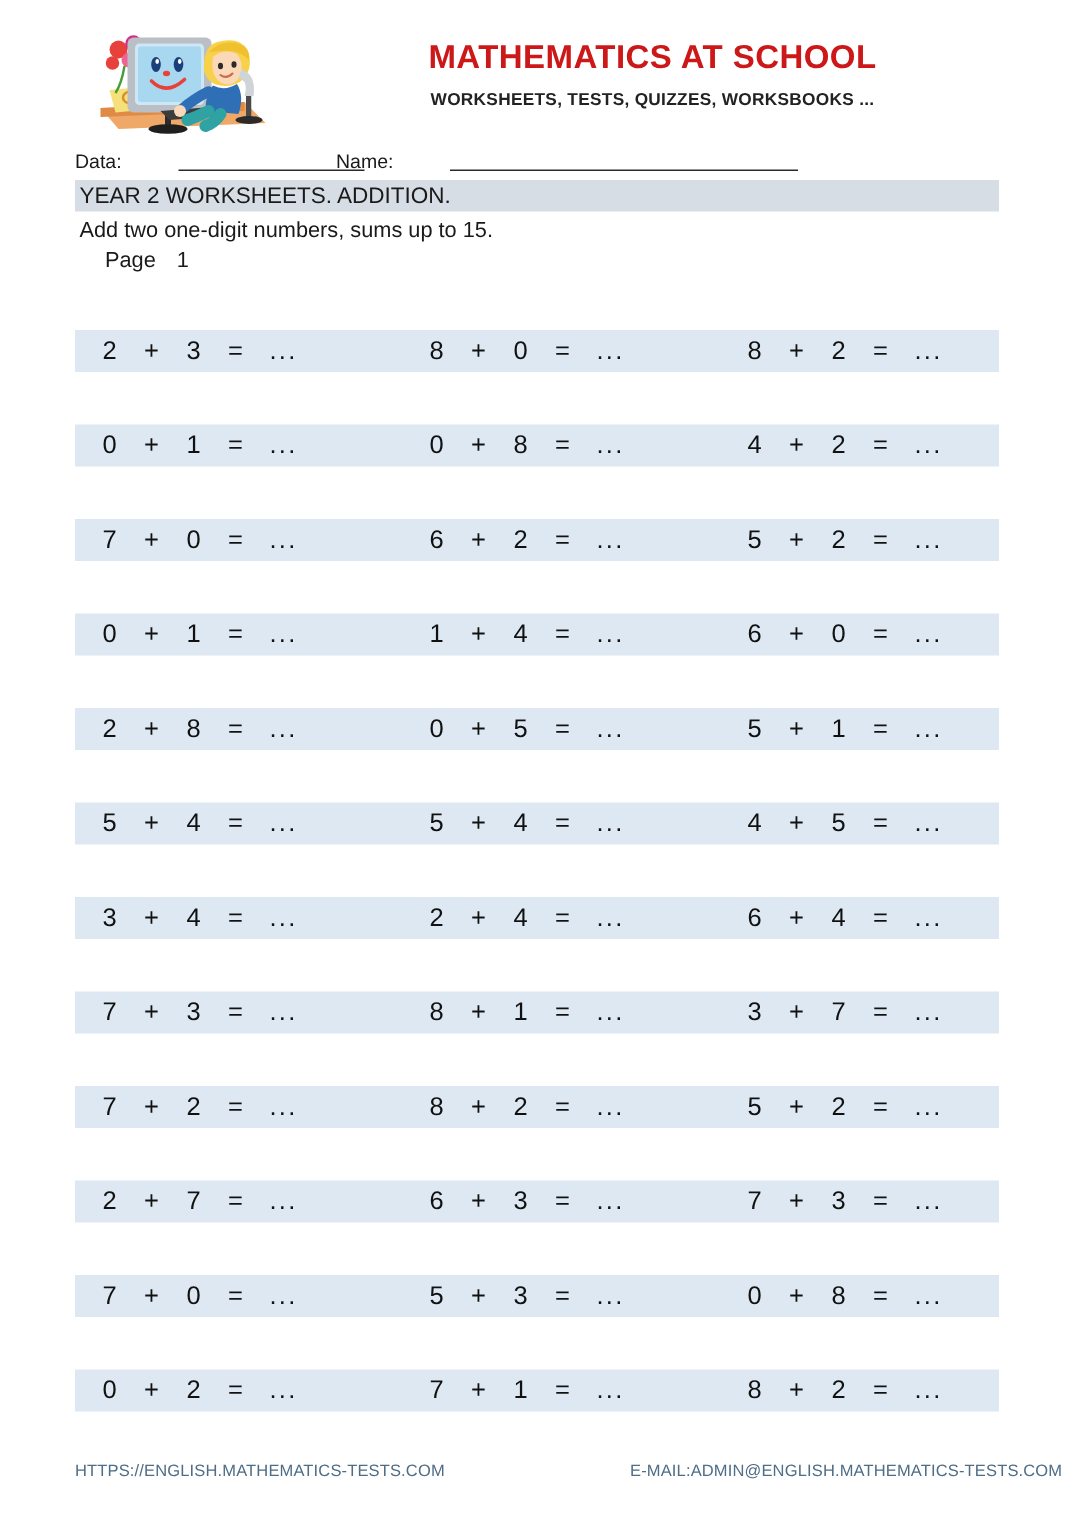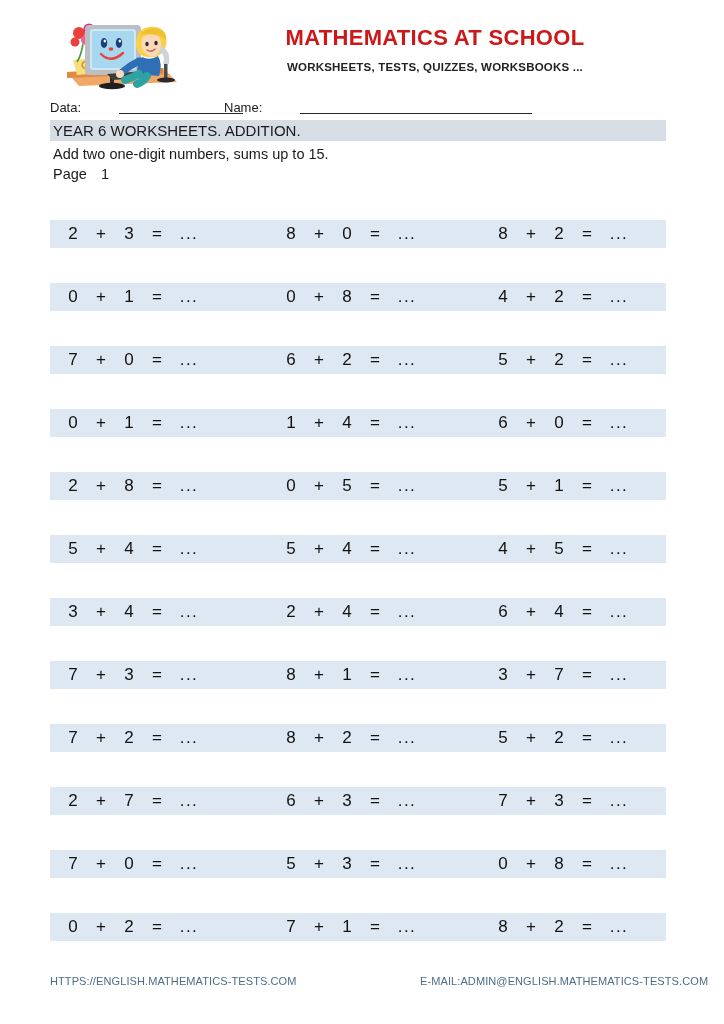--- a/index.html
+++ b/index.html
@@ -104,21 +104,21 @@
   #instruction {
     position: absolute;
     left: 53px;
     top: 145px;
     font-size: 14.5px;
     line-height: 18px;
     white-space: nowrap;
   }
   #page-line {
     position: absolute;
-    left: 53px;
+    left: 70px;
     top: 165px;
     font-size: 14.5px;
     line-height: 18px;
     white-space: nowrap;
   }
   #page-line .page-num { margin-left: 14px; }
 
   
   #problems {
     position: absolute;
@@ -253,21 +253,21 @@
     <span class="info-label">Name:</span>
     <span class="info-rule" style="width:232px"></span>
   </div>
   <div class="info-field" id="field-score">
     <span class="info-label">Score:</span>
     <span class="info-rule" style="width:76px"></span>
   </div>
 </div>
 
 <div id="heading-bar" style="background: rgb(215, 221, 228);">
-  <span>YEAR 6 WORKSHEETS. ADDITION.</span>
+  <span>YEAR 2 WORKSHEETS. ADDITION.</span>
 </div>
 <div id="instruction">Add two one-digit numbers, sums up to 15.</div>
 <div id="page-line">
   <span>Page</span><span class="page-num">1</span>
 </div>
 
 <div id="problems">
     <div class="problem-row" style="background: rgb(221, 232, 242);">
       <div class="problem col0">
         <span class="cell operand">2</span>

